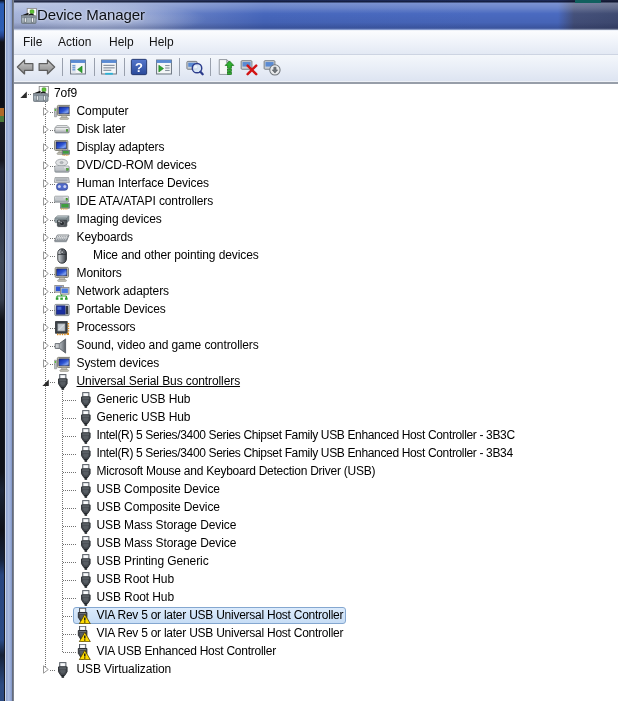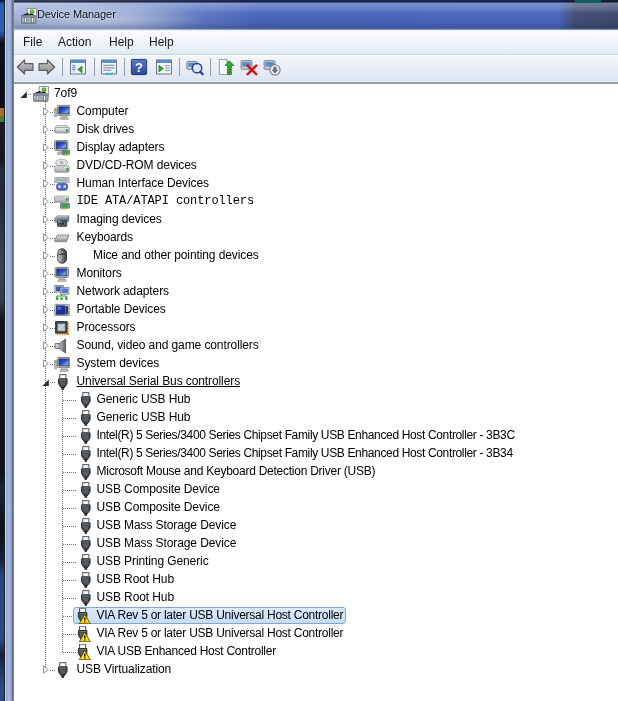--- a/index.html
+++ b/index.html
@@ -11,21 +11,21 @@
 .blob{position:absolute;left:0;width:4px}
 #edge1{position:absolute;left:4px;top:0;width:1px;height:701px;background:#171a24}
 #edge2{position:absolute;left:5px;top:0;width:1px;height:701px;background:#cdd6e6}
 #glassL{position:absolute;left:6px;top:0;width:6px;height:701px;background:linear-gradient(to right,#8ea2cf,#aabbdf 45%,#93a7d4 80%,#7e93c4)}
 #edge3{position:absolute;left:12px;top:0;width:2px;height:701px;background:linear-gradient(to right,#5a6170,#878e9c)}
 #titlebar{position:absolute;left:14px;top:0;width:604px;height:30px;
  background:linear-gradient(to right,#a7b5db 0,#9cacd6 55px,#8497cc 120px,#5f7ac3 185px,#4767bc 250px,#4a6ac0 470px,#4a6ac0 544px,#45517b 560px,#3f4b72 604px)}
 #titlebar:before{content:"";position:absolute;inset:0;background:linear-gradient(to bottom,rgba(0,0,20,.55) 0,rgba(10,16,40,.9) 2px,rgba(255,255,255,.28) 3px,rgba(255,255,255,.18) 8px,rgba(255,255,255,0) 46%,rgba(0,0,30,.06) 75%,rgba(10,16,50,.25) 94%,rgba(235,242,250,.55) 100%)}
 #titlebar:after{content:"";position:absolute;left:0;top:3px;width:230px;height:27px;
  background:radial-gradient(ellipse 140px 22px at 95px 16px,rgba(255,255,255,.38),rgba(255,255,255,0) 70%)}
-#ttext{position:absolute;left:37px;top:6.5px;font-size:11px;letter-spacing:-0.1px;line-height:15px;color:#0c0f16;z-index:3;text-shadow:0 0 3px rgba(255,255,255,.8)}
+#ttext{position:absolute;left:37px;top:6.5px;font-size:15px;letter-spacing:-0.1px;line-height:15px;color:#0c0f16;z-index:3;text-shadow:0 0 3px rgba(255,255,255,.8)}
 #topteal{position:absolute;left:575px;top:0;width:26px;height:3px;background:#11605f;z-index:4}
 #menubar{position:absolute;left:14px;top:30px;width:604px;height:24px;background:linear-gradient(to bottom,#fbfcfe,#eef2f9 55%,#e3e9f4);border-top:1px solid #edf1f8}
 .mi{position:absolute;top:35px;font-size:12px;color:#151515;z-index:3}
 #toolbar{position:absolute;left:14px;top:54px;width:604px;height:27px;background:linear-gradient(to bottom,#f4f7fb,#e9eef7 50%,#dde4f1);border-top:1px solid #cdd4e2}
 #tbline1{position:absolute;left:14px;top:81px;width:604px;height:1px;background:#eef1f7}
 #tbline2{position:absolute;left:14px;top:82px;width:604px;height:2px;background:#979ea9}
 #client{position:absolute;left:14px;top:84px;width:604px;height:617px;background:#fff}
 .tb{position:absolute;z-index:3}
 .tsep{position:absolute;top:58px;width:1px;height:18px;background:#99a0ad;z-index:3}
 .ic{position:absolute;z-index:3}
@@ -222,21 +222,21 @@
       <linearGradient id="dk1" x1="0" y1="0" x2="0" y2="1">
 <stop offset="0" stop-color="#fafafa"></stop>
         <stop offset=".45" stop-color="#d2d4d6"></stop>
         <stop offset="1" stop-color="#9aa0a6"></stop>
       </linearGradient>
     </defs>
 <path d="M1 5.5 L3 3.6 H13.2 L15 5.5 V10.6 H1 Z" fill="#e8eaec" stroke="#85898d" stroke-width=".7"></path>
 <rect x="1" y="5.5" width="14" height="5.4" rx="1" fill="url(#dk1)" stroke="#85898d" stroke-width=".7"></rect>
 <rect x="12.2" y="7.6" width="1.6" height="1.7" fill="#4db32e" stroke="#2e7d18" stroke-width=".4"></rect>
   </svg>
-<div class="rt" style="left:76.5px;top:122.0px;">Disk drives</div>
+<div class="rt" style="left:76.5px;top:122.0px;">Disk later</div>
 <div class="hdots" style="left:50px;top:148px;width:5px"></div>
 <svg class="tri" style="left:42.0px;top:143.0px" width="8" height="9" viewBox="0 0 8 9">
     <path d="M1.5 0.8 L6.3 4.5 L1.5 8.2 Z" fill="#fff" stroke="#999" stroke-width="1"></path>
   </svg>
 <svg class="ic" style="left:54px;top:139.5px" width="16" height="16" viewBox="0 0 16 16">
     <defs>
       <linearGradient id="m2" x1="0" y1="0" x2="1" y2="1">
 <stop offset="0" stop-color="#1028a0"></stop>
         <stop offset=".5" stop-color="#2e55d4"></stop>
         <stop offset=".75" stop-color="#7fa0ee"></stop>
@@ -308,21 +308,21 @@
 <rect x="12" y="4.4" width="1.7" height="1.8" fill="#4db32e" stroke="#2e7d18" stroke-width=".4"></rect>
 <rect x="6.6" y="9.2" width="8.8" height="5" fill="#8a949c" stroke="#5a646c" stroke-width=".6"></rect>
 <rect x="7.4" y="10" width="7.2" height="3.4" fill="#3f9e3f"></rect>
 <g fill="#d8a23c">
       <rect x="7" y="14.2" width="1" height="1.4"></rect>
       <rect x="8.8" y="14.2" width="1" height="1.4"></rect>
       <rect x="10.6" y="14.2" width="1" height="1.4"></rect>
       <rect x="12.4" y="14.2" width="1" height="1.4"></rect>
     </g>
   </svg>
-<div class="rt" style="left:76.5px;top:194.0px;font-family:Liberation Mono, monospace;">IDE ATA/ATAPI controllers</div>
+<div class="rt" style="left:76.5px;top:194.0px;">IDE ATA/ATAPI controllers</div>
 <div class="hdots" style="left:50px;top:220px;width:5px"></div>
 <svg class="tri" style="left:42.0px;top:215.0px" width="8" height="9" viewBox="0 0 8 9">
     <path d="M1.5 0.8 L6.3 4.5 L1.5 8.2 Z" fill="#fff" stroke="#999" stroke-width="1"></path>
   </svg>
 <svg class="ic" style="left:54px;top:211.5px" width="16" height="16" viewBox="0 0 16 16">
     <path d="M1 6.2 L3.4 3.8 H14.8 L12.6 6.2 Z" fill="#b8c4c8" stroke="#70797d" stroke-width=".6"></path>
 <rect x="0.8" y="6" width="12" height="4.6" rx=".8" fill="#93a0a6" stroke="#656e72" stroke-width=".6"></rect>
 <path d="M12.6 6 L15 3.9 V8.8 L12.8 10.6 Z" fill="#7e8a90" stroke="#656e72" stroke-width=".5"></path>
 <rect x="3.4" y="8" width="9.4" height="6.6" rx="1" fill="#4e5458" stroke="#2e3438" stroke-width=".7"></rect>
 <circle cx="8" cy="11.3" r="2.5" fill="#2a2e32" stroke="#73797d" stroke-width=".8"></circle>

